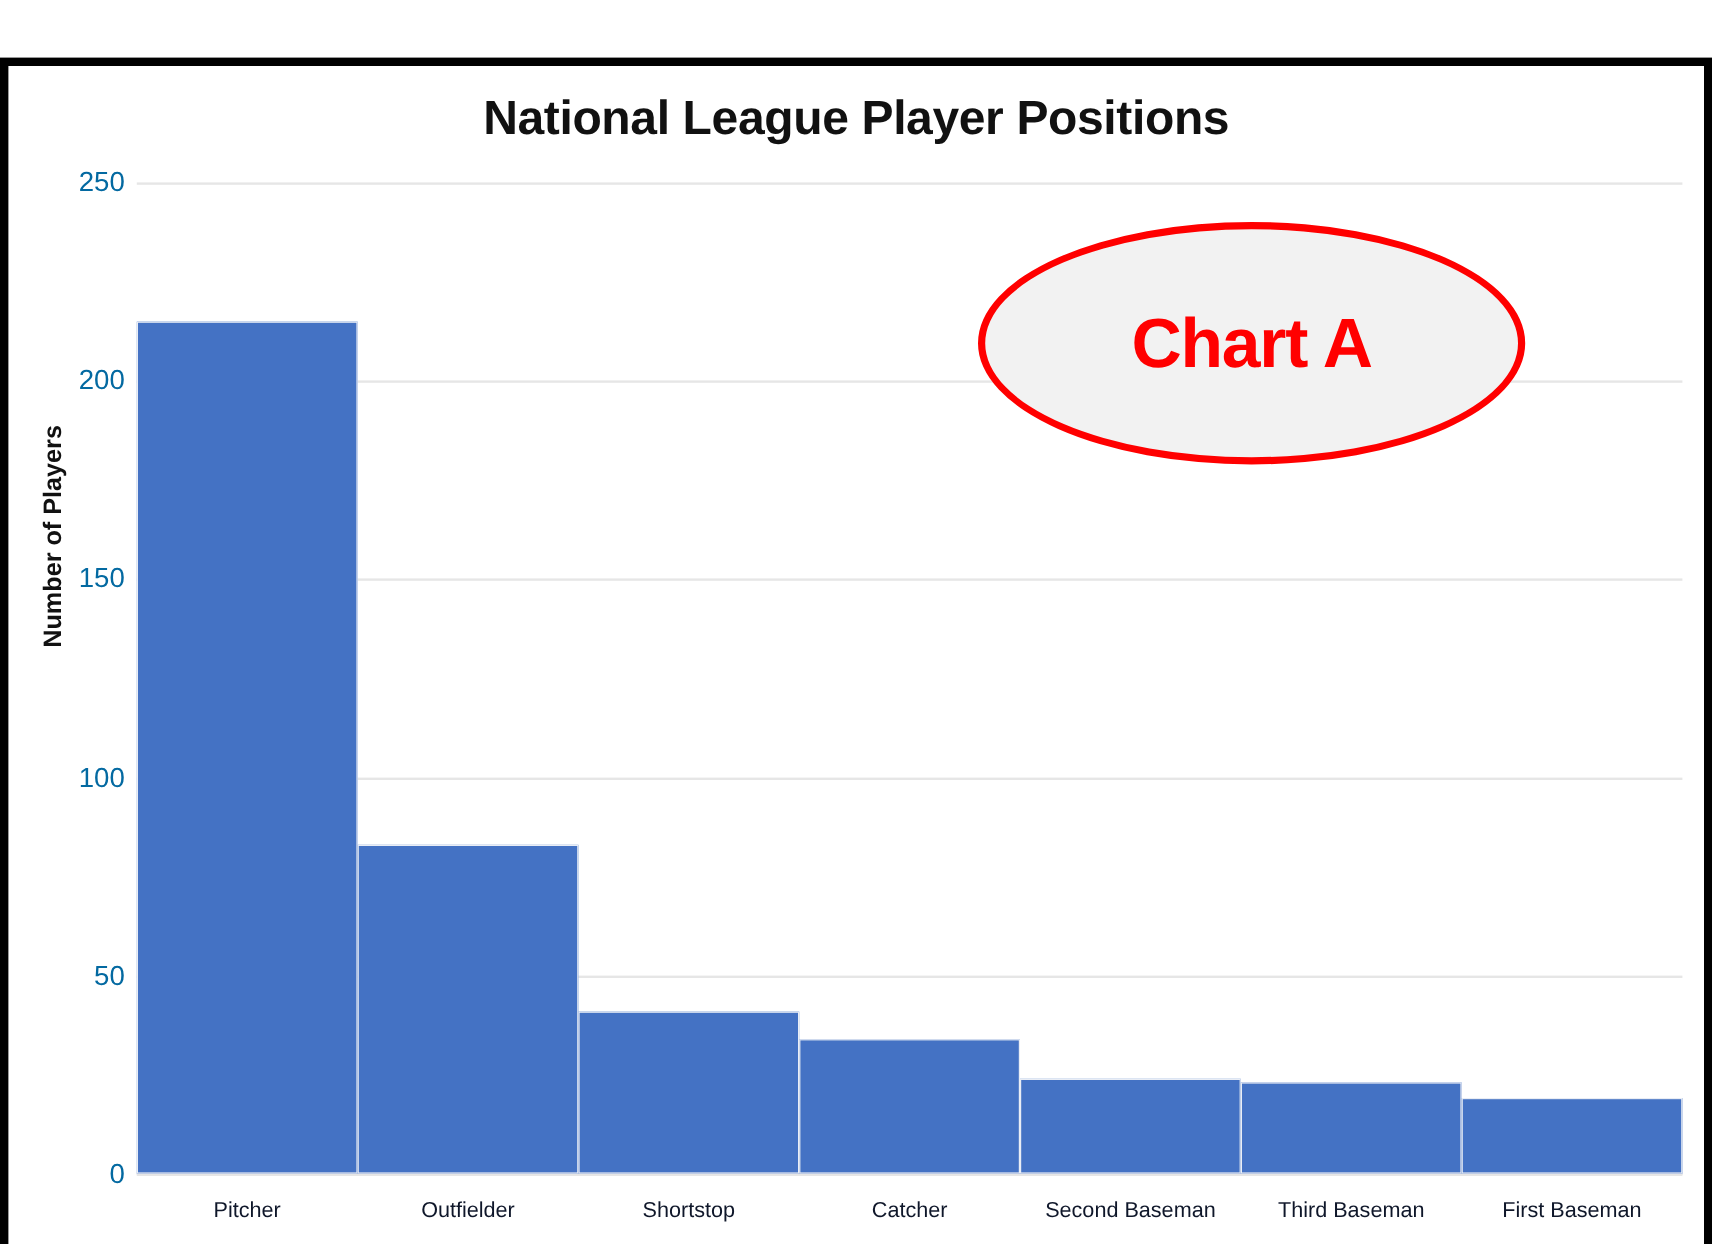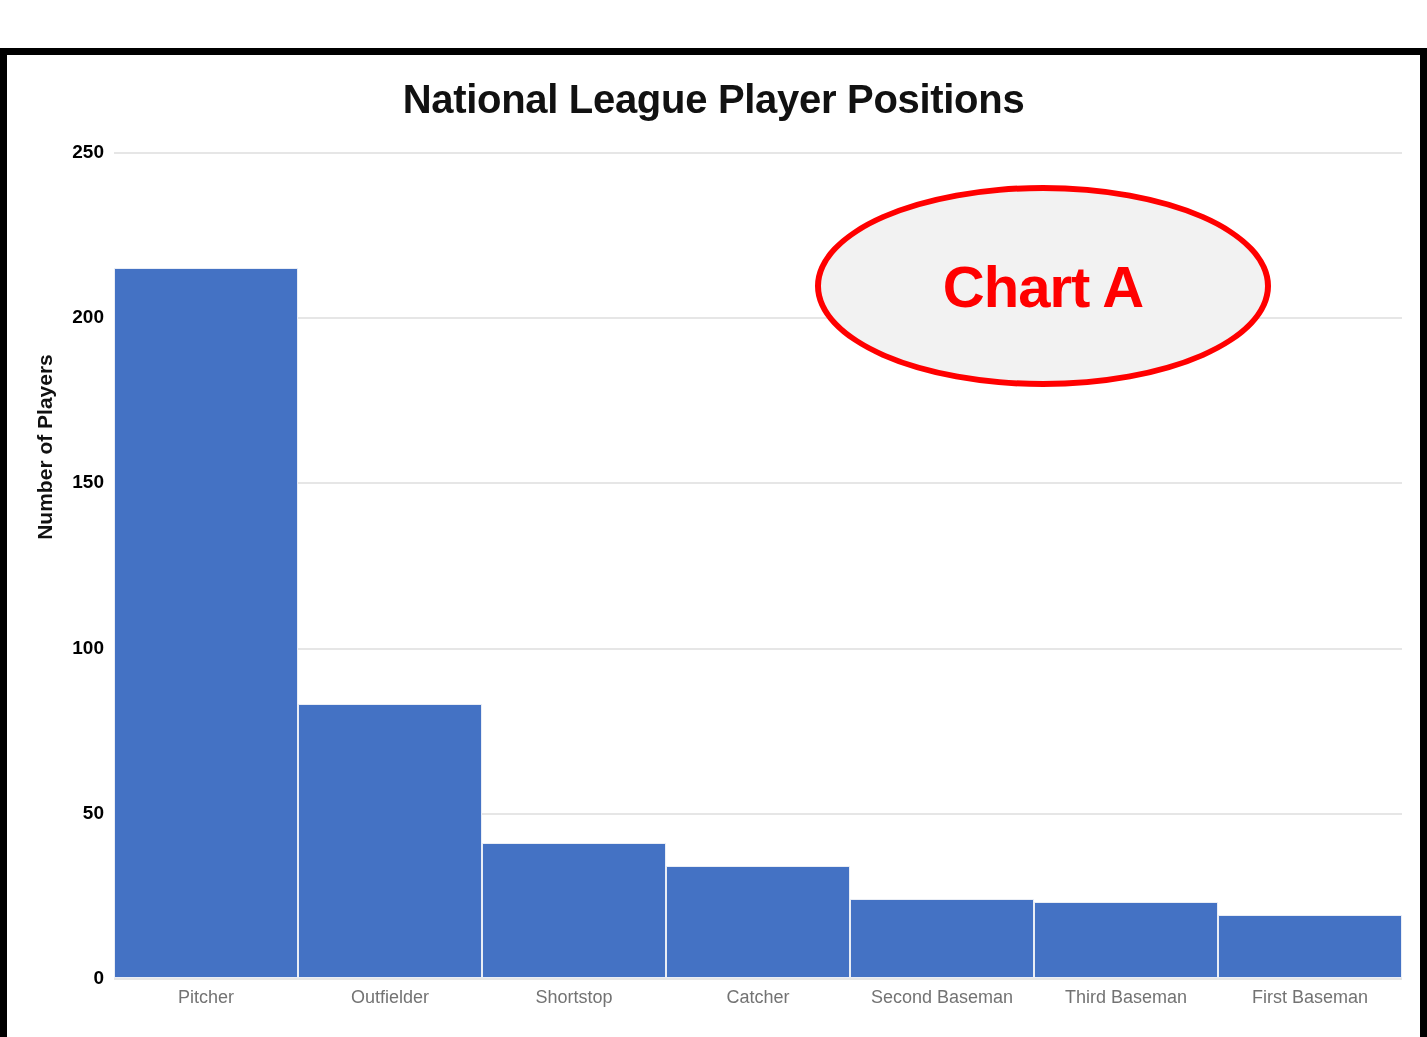--- a/index.html
+++ b/index.html
@@ -71,23 +71,23 @@
     height: 2px;
     background: #D0D0D0;
   }
 
   
   .ytick-label {
     position: absolute;
     right: 0;
     width: 70px;
     text-align: right;
-    font-size: 19px;
-    font-weight: bold;
-    color: #000000;
+    font-size: 23px;
+    font-weight: normal;
+    color: #0369a1;
     transform: translateY(-50%);
     font-family: "Liberation Sans", sans-serif;
   }
   .ytick-wrap {
     position: absolute;
     left: 0;
     top: 97px;
     width: 97px;
     height: 826px;
   }
@@ -126,24 +126,24 @@
   
   .xlabels {
     position: absolute;
     left: 107px;
     top: 932px;
     width: 1288px;
     height: 34px;
   }
   .xtick-label {
     position: absolute;
-    top: 0;
+    top: 11px;
     text-align: center;
     font-size: 18px;
-    color: #737373;
+    color: #0f172a;
     font-family: "Liberation Sans", sans-serif;
     white-space: nowrap;
   }
 
   .xaxis-title {
     position: absolute;
     left: 107px;
     top: 968px;
     width: 1288px;
     text-align: center;

